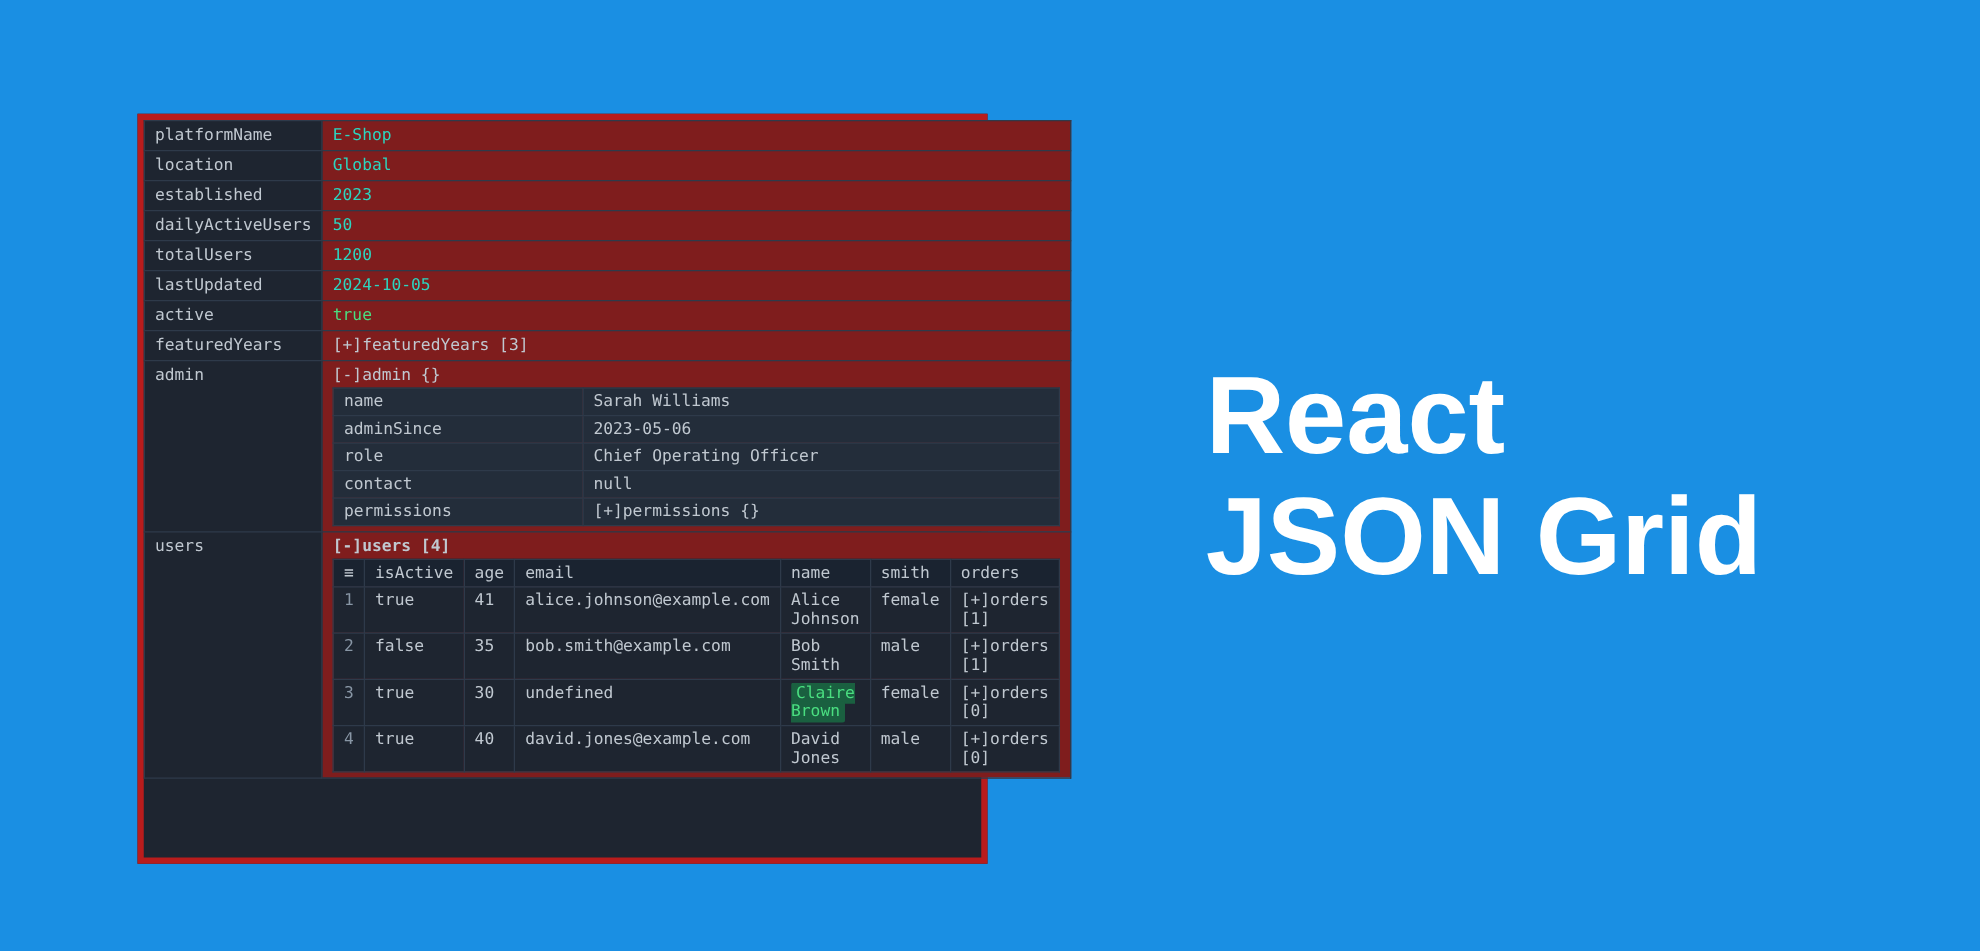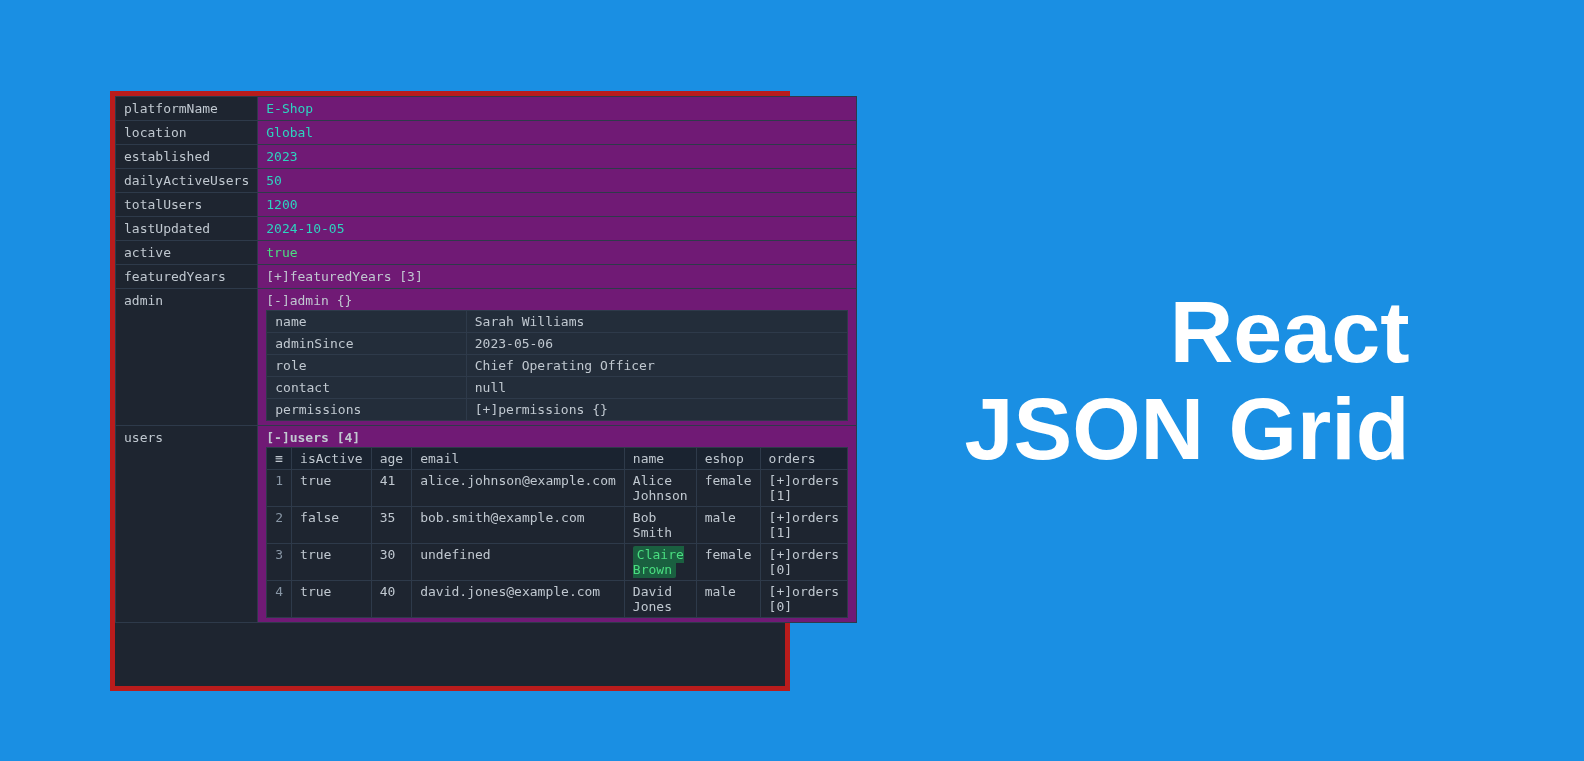--- a/index.html
+++ b/index.html
@@ -33,21 +33,21 @@
       justify-content: center;
       padding: 0 60px;
     }
 
     .right-text {
       font-family: 'Arial Black', Arial, sans-serif;
       font-weight: 900;
       color: white;
       font-size: 88px;
       line-height: 1.1;
-      text-align: right;
+      text-align: left;
       text-shadow: none;
     }
 
     
     .grid-table {
       width: 100%;
       border-collapse: collapse;
     }
 
     .grid-table td {
@@ -59,21 +59,21 @@
     .key-cell {
       color: #c0c8d0;
       background-color: #1e2530;
       white-space: nowrap;
       padding-left: 14px;
       min-width: 120px;
     }
 
     .value-cell {
       color: #c0c8d0;
-      background-color: #701a75;
+      background-color: #7f1d1d;
     }
 
     .val-teal { color: #2dd4bf; }
     .val-green { color: #4ade80; }
     .val-orange { color: #fb923c; }
     .val-red { color: #f87171; }
     .val-null { color: #94a3b8; }
 
     
     .nested-table {
@@ -219,21 +219,21 @@
         <td class="value-cell">
           <div style="margin-bottom:2px;font-weight:bold;">[-]users [4]</div>
           <table class="users-inner">
             <thead>
               <tr>
                 <th class="hamburger-icon">≡</th>
                 <th>isActive</th>
                 <th>age</th>
                 <th>email</th>
                 <th>name</th>
-                <th>eshop</th>
+                <th>smith</th>
                 <th>orders</th>
               </tr>
             </thead>
             <tbody>
               <tr>
                 <td class="row-num">1</td>
                 <td class="val-green">true</td>
                 <td>41</td>
                 <td class="val-teal">alice.johnson@example.com</td>
                 <td>Alice Johnson</td>

